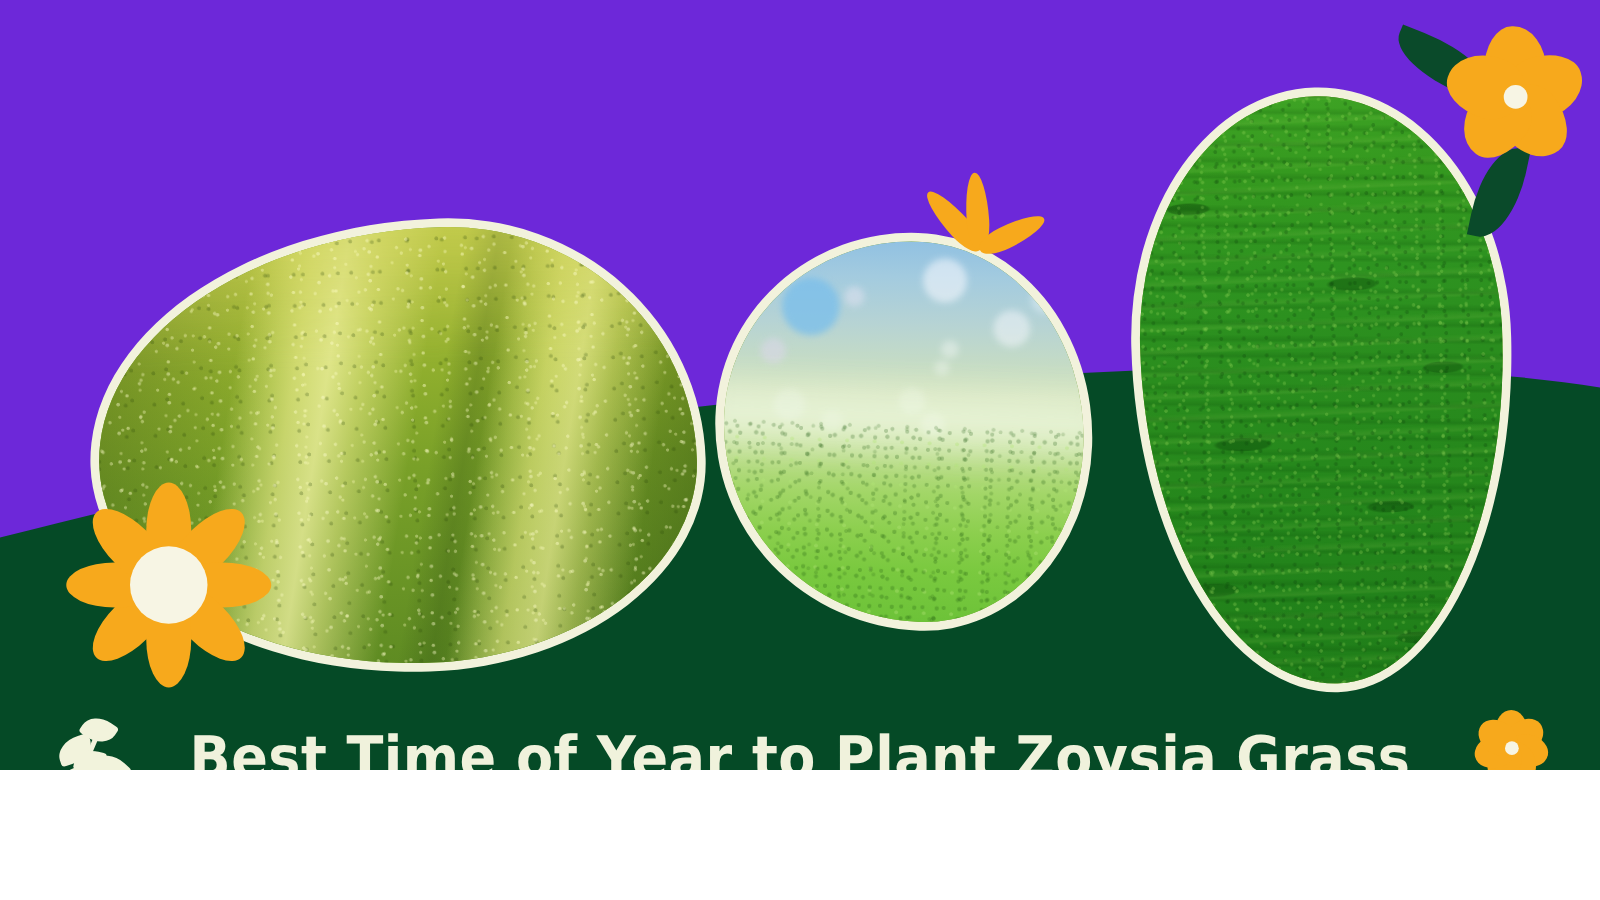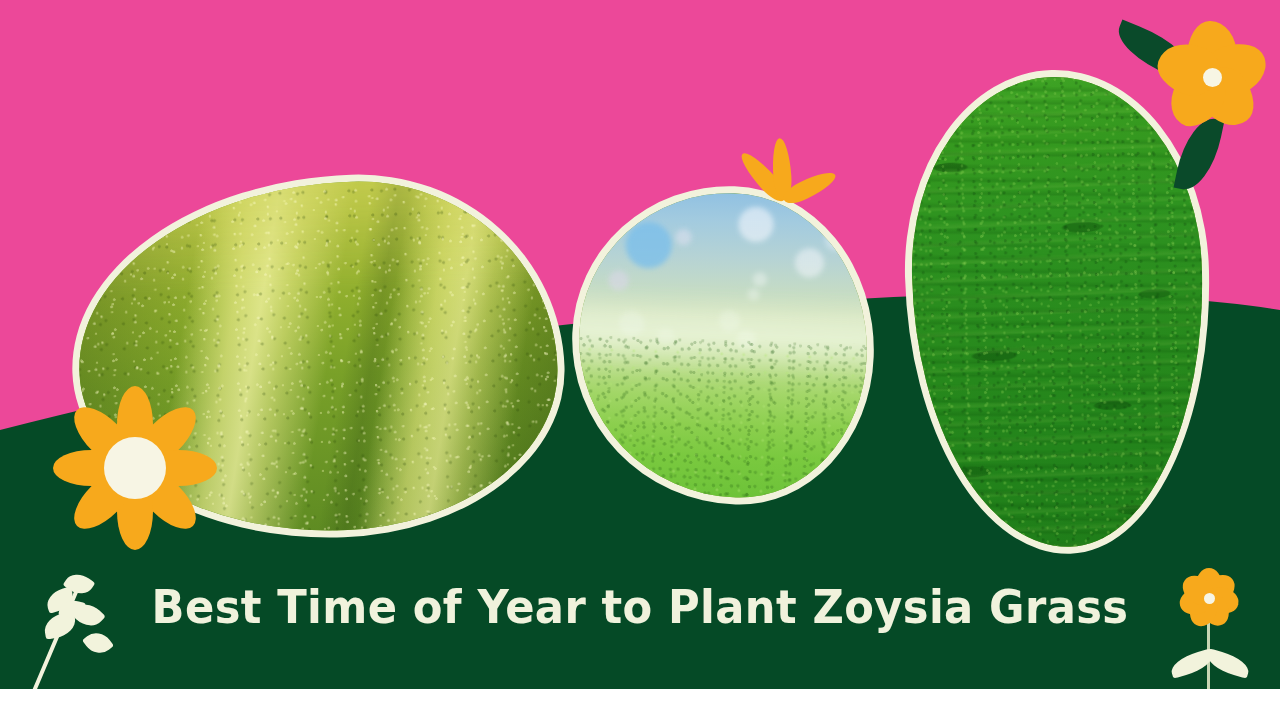--- a/index.html
+++ b/index.html
@@ -8,23 +8,23 @@
     padding: 0;
     background: #ffffff;
   }
   body {
     font-family: "DejaVu Sans", sans-serif;
   }
 
   #poster {
     position: relative;
     width: 1280px;
-    height: 689px;
+    height: 616px;
     overflow: hidden;
-    background: #ec4899;
+    background: #6d28d9;
   }
 
   .layer {
     position: absolute;
     top: 0; left: 0;
     width: 1280px;
     height: 720px;
   }
 
   

